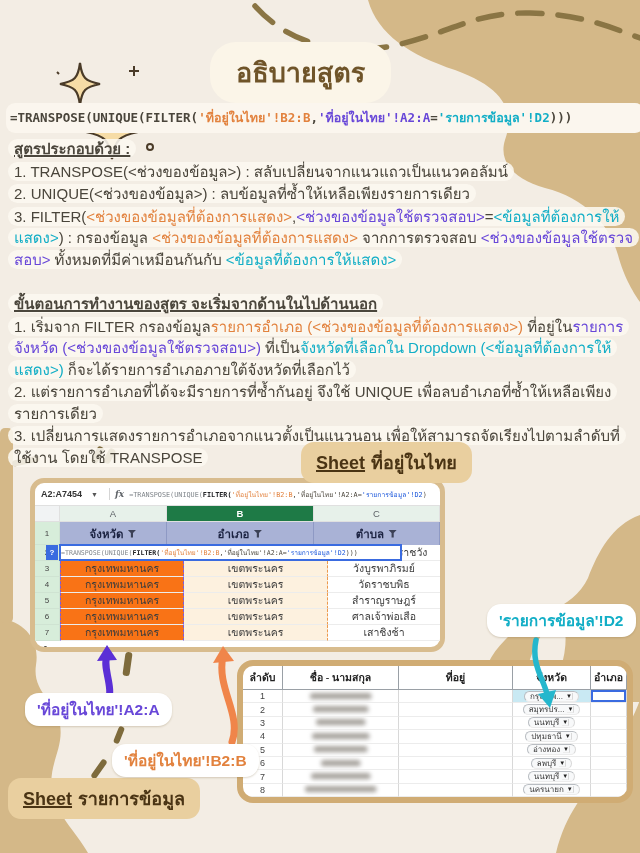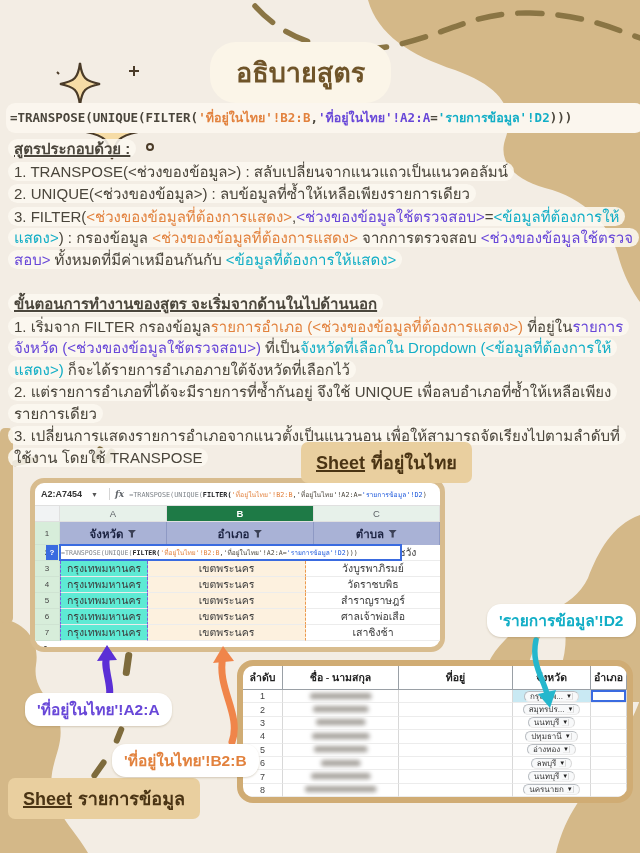--- a/index.html
+++ b/index.html
@@ -24,21 +24,21 @@
   .c-cyan{color:var(--cyan);} .c-blue{color:#1a56db;} .c-gray{color:#80868b;}
   .c-darkbold{color:#202124;font-weight:bold;}
   
   .h-underline{font-weight:bold;text-decoration:underline;text-decoration-thickness:1.5px;}
   .bodyblock{font-size:15px;line-height:21.5px;width:628px;}
   .bodyblock p{margin:0 0 1px 0;}
   #components{left:8px;top:138px;}
   #steps{left:8px;top:293px;}
   
   .tanlabel{background:#e9cf9f;color:#4a3414;font-weight:bold;font-size:18px;
-    padding:6px 15px;border-radius:7px;white-space:nowrap;}
+    padding:6px 15px;border-radius:13px;white-space:nowrap;}
   .tanlabel .u{text-decoration:underline;text-decoration-thickness:2px;margin-right:6px;}
   #cap1{left:301px;top:442px;z-index:3;}
   #cap2{left:8px;top:778px;z-index:3;}
   
   #s1{left:30px;top:478px;width:415px;height:174px;background:#fff;
     border:5px solid #d8bc8e;border-radius:14px;overflow:hidden;z-index:2;box-sizing:border-box;}
   #s1 .toolbar{display:flex;align-items:center;height:22px;font-size:9px;color:#333;
     border-bottom:1px solid #e0e0e0;padding-left:6px;}
   #s1 .namebox{font-weight:bold;width:50px;}
   #s1 .nb-caret{font-size:7px;color:#555;margin-right:6px;}
@@ -54,22 +54,22 @@
   #s1 .hrow{display:flex;height:23px;}
   #s1 .rnum{width:24px;display:flex;align-items:center;justify-content:center;
     background:#d7edda;font-size:8px;color:#444;border-right:1px solid #cfe3d2;border-bottom:1px solid #cfe3d2;}
   #s1 .hcell{display:flex;align-items:center;justify-content:center;gap:4px;
     background:#a9b2d6;border-right:1px solid #8e99c4;font-size:11.5px;font-weight:bold;color:#1c2342;}
   .funnel{width:9px;height:8px;background:#3c4156;
     clip-path:polygon(0 0,100% 0,62% 45%,62% 100%,38% 100%,38% 45%);}
   #s1 .drow{display:flex;height:16px;font-size:10.5px;color:#3d3d3d;}
   #s1 .ca,#s1 .cb,#s1 .cc{display:flex;align-items:center;justify-content:center;
     border-bottom:1px solid #ececec;box-sizing:border-box;overflow:hidden;white-space:nowrap;}
-  #s1 .ca{width:88px;background:#5eead4;border-left:1.5px dashed #7b5ce0;border-right:1.5px dashed #7b5ce0;font-family:Liberation Mono, monospace;}
-  #s1 .cb{width:158px;background:#fdf1df;border-right:1.5px dashed #ec9a4e;}
+  #s1 .ca{width:124px;background:#f97316;border-left:1.5px dashed #7b5ce0;border-right:1.5px dashed #7b5ce0;font-family:Liberation Mono, monospace;}
+  #s1 .cb{width:144px;background:#fdf1df;border-right:1.5px dashed #ec9a4e;}
   #s1 .cc{flex:1;background:#fff;}. 
   #s1 .refbadge{position:absolute;left:26px;top:41px;background:var(--blue);color:#fff;
     font-size:9px;font-weight:bold;padding:2px 4px;z-index:4;}
   #s1 .editbox{position:absolute;left:24px;top:61px;right:38px;height:17px;background:#fff;
     border:2px solid var(--blue);z-index:3;display:flex;align-items:center;
     font-family:"DejaVu Sans Mono",monospace;font-size:6.6px;white-space:nowrap;overflow:hidden;box-sizing:border-box;}
   #s1 .helpbadge{position:absolute;left:11px;top:62px;width:12px;height:15px;background:var(--blue);
     color:#fff;font-size:8px;font-weight:bold;display:flex;align-items:center;justify-content:center;z-index:4;}
   
   #s2{left:237px;top:660px;width:396px;height:143px;background:#fff;

